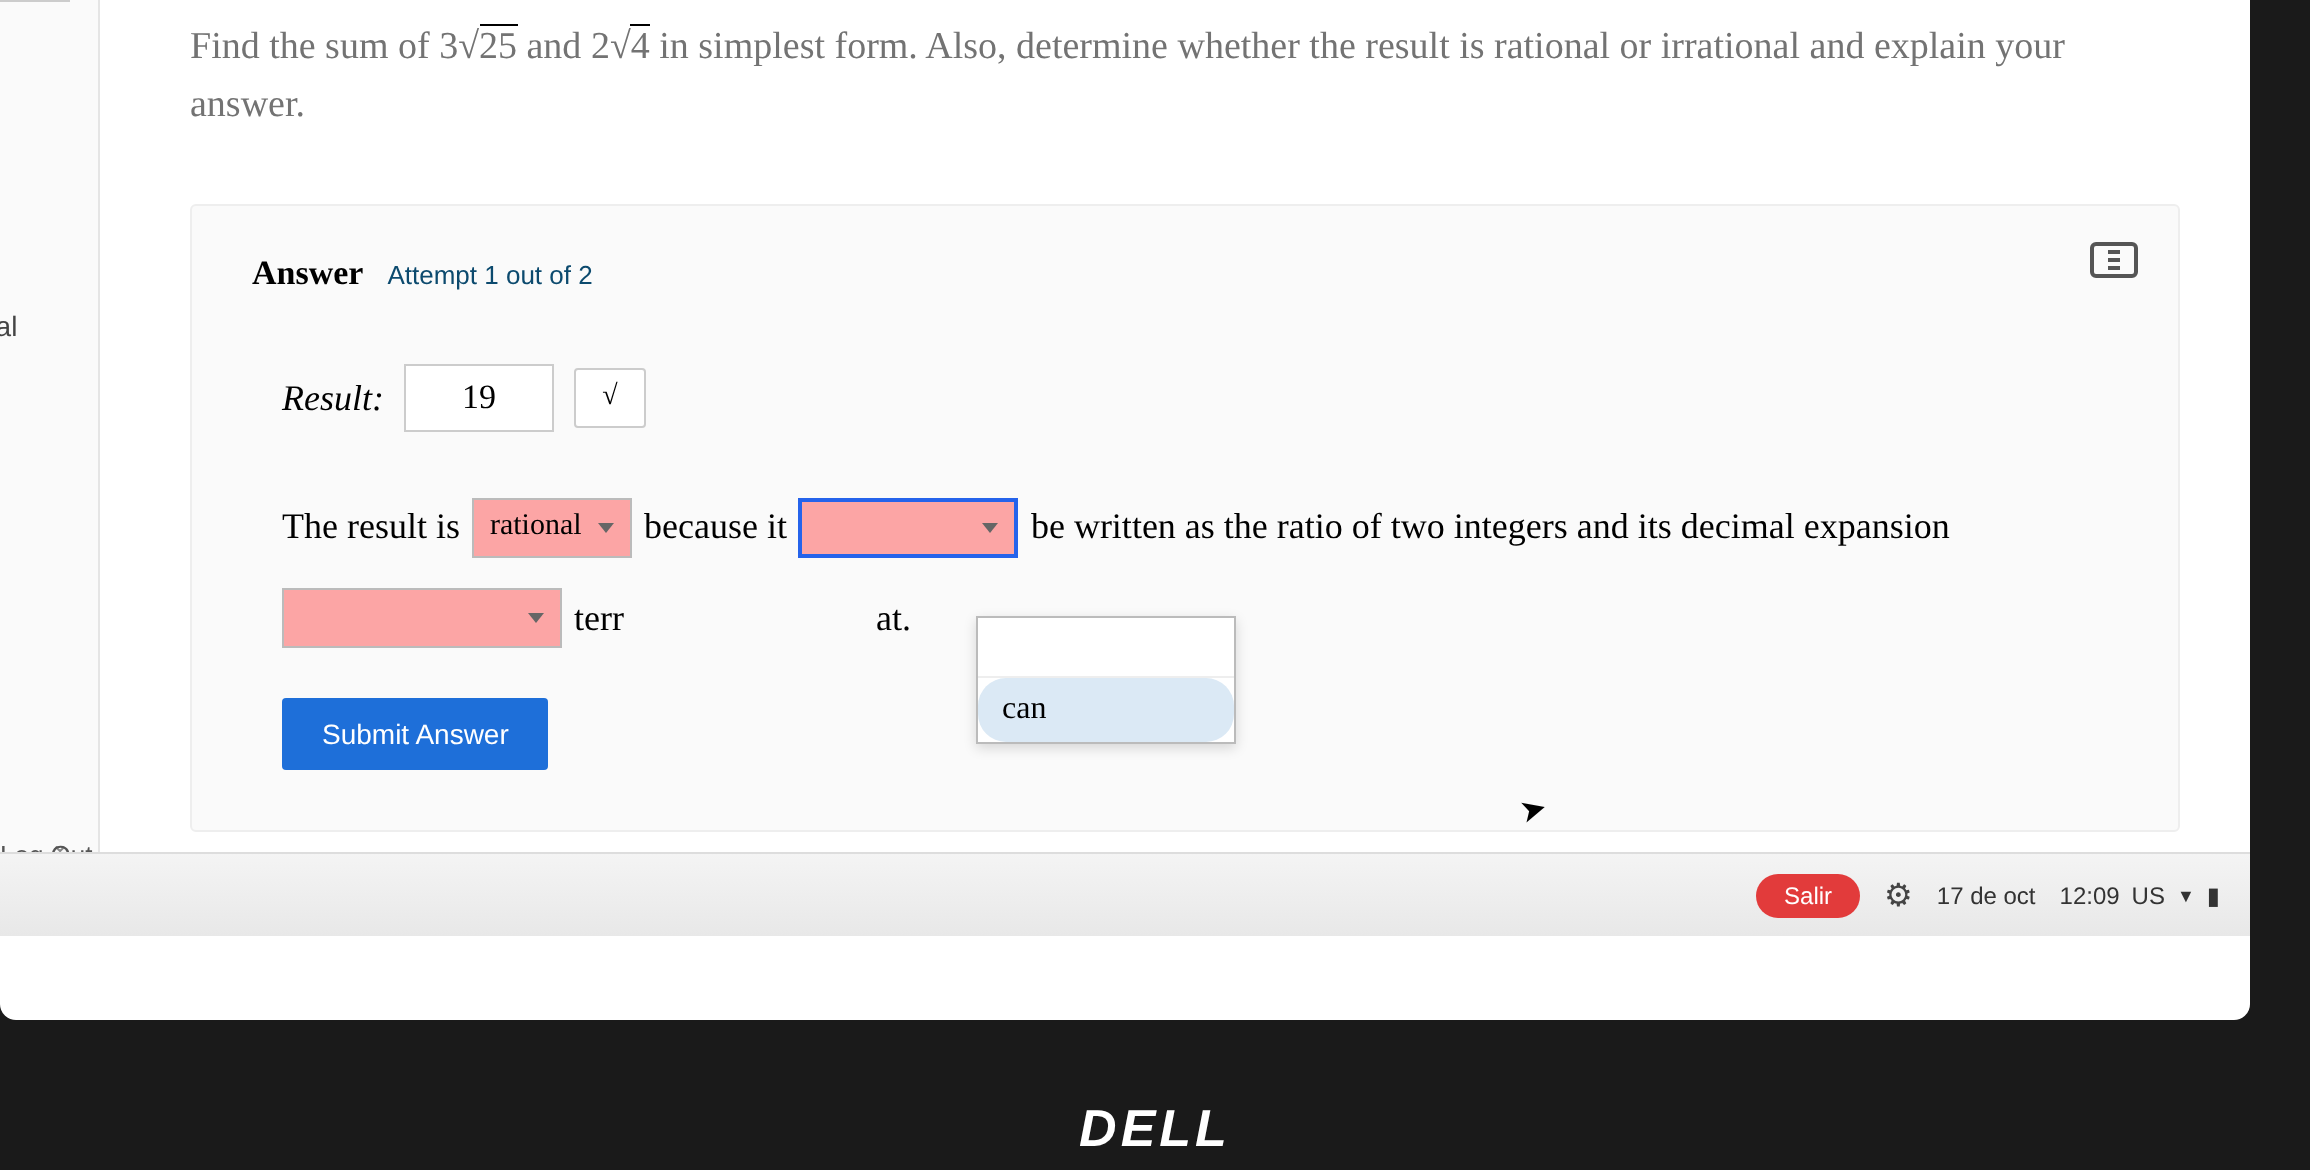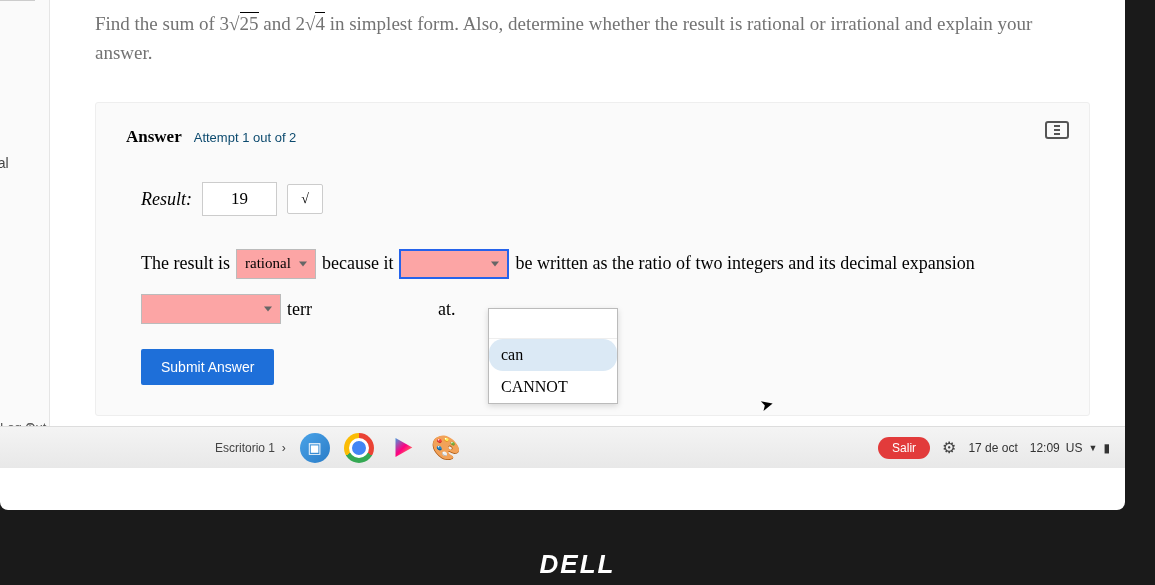--- a/index.html
+++ b/index.html
@@ -347,37 +347,25 @@
         <span style="margin-left:120px;">at.</span>
       </div>
 
       <button class="submit-btn">Submit Answer</button>
     </div>
   </div>
 
   <div class="dropdown-popup">
     <div class="dropdown-blank"></div>
     <div class="dropdown-option hover">can</div>
-    <div class="dropdown-option">CANNOT</div>
   </div>
 
   <div class="cursor-arrow">➤</div>
 
   <div class="taskbar">
-    <div class="taskbar-left">
-      <span class="escritorio">
-        <span>Escritorio 1</span>&nbsp;&nbsp;<span>›</span>
-      </span>
-      <div class="tb-icon tb-blue">▣</div>
-      <div class="tb-icon tb-chrome"></div>
-      <div class="tb-icon">
-          <div class="tb-play"></div>
-        </div>
-      <div class="tb-icon tb-palette">🎨</div>
-    </div>
     <div class="taskbar-right">
       <span class="salir-pill">Salir</span>
       <span class="tb-gear">⚙</span>
       <span class="tb-date">17 de oct</span>
       <span class="tb-time">
         <span>12:09</span>
         <span>US</span>
         <span class="tri">▼</span>
         <span>▮</span>
       </span>

